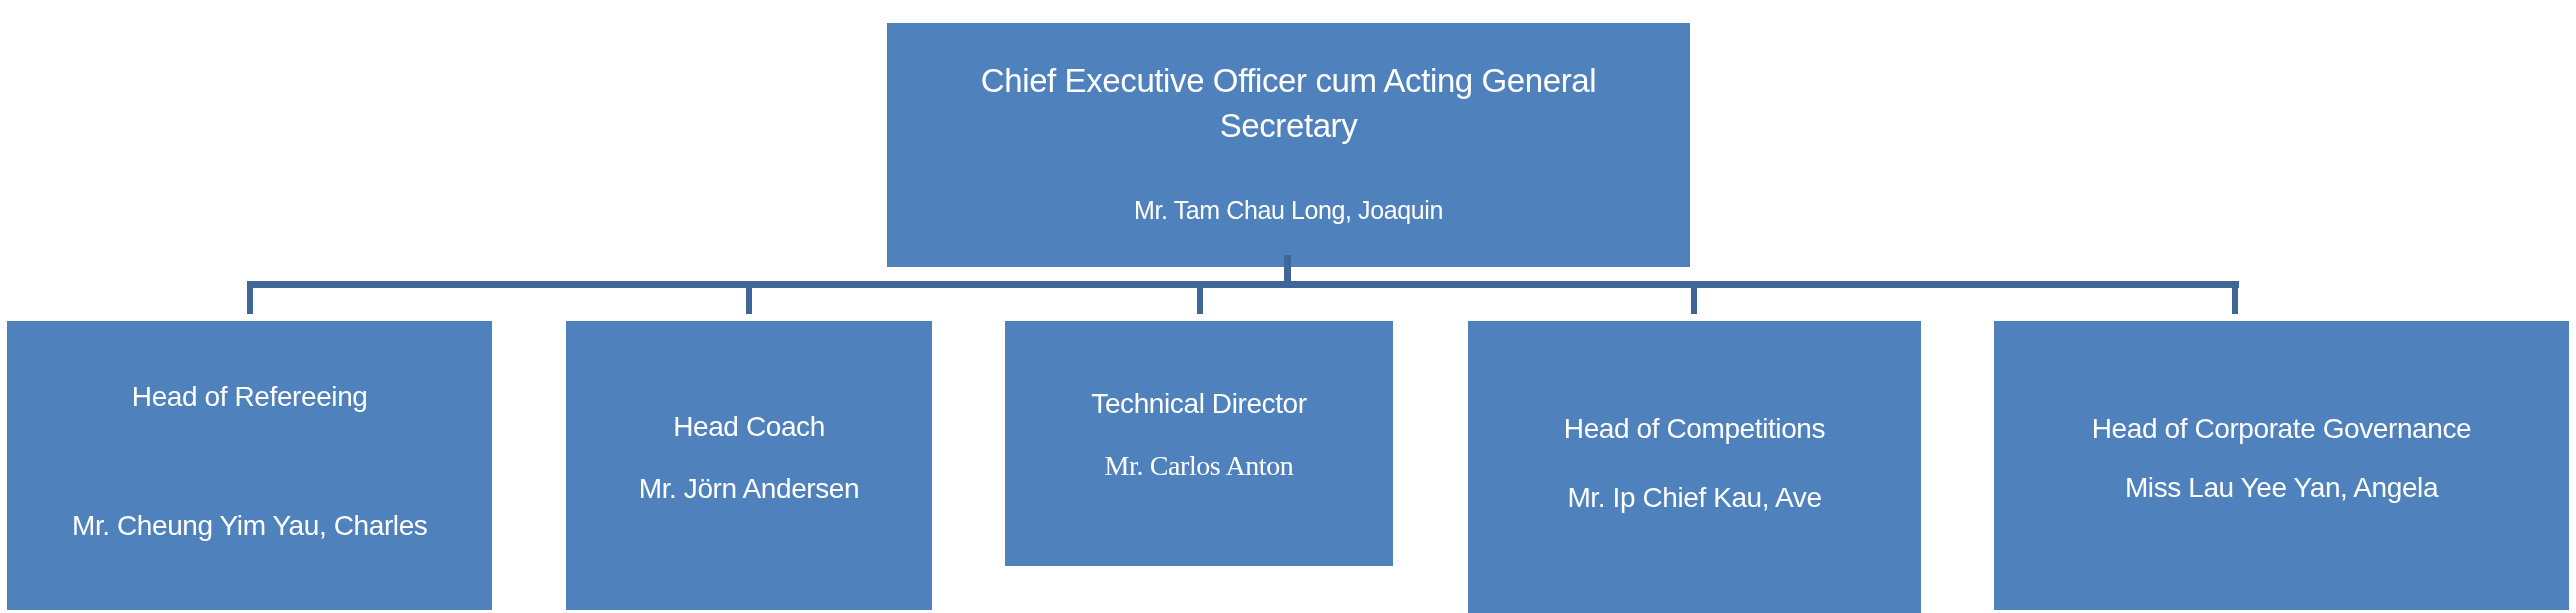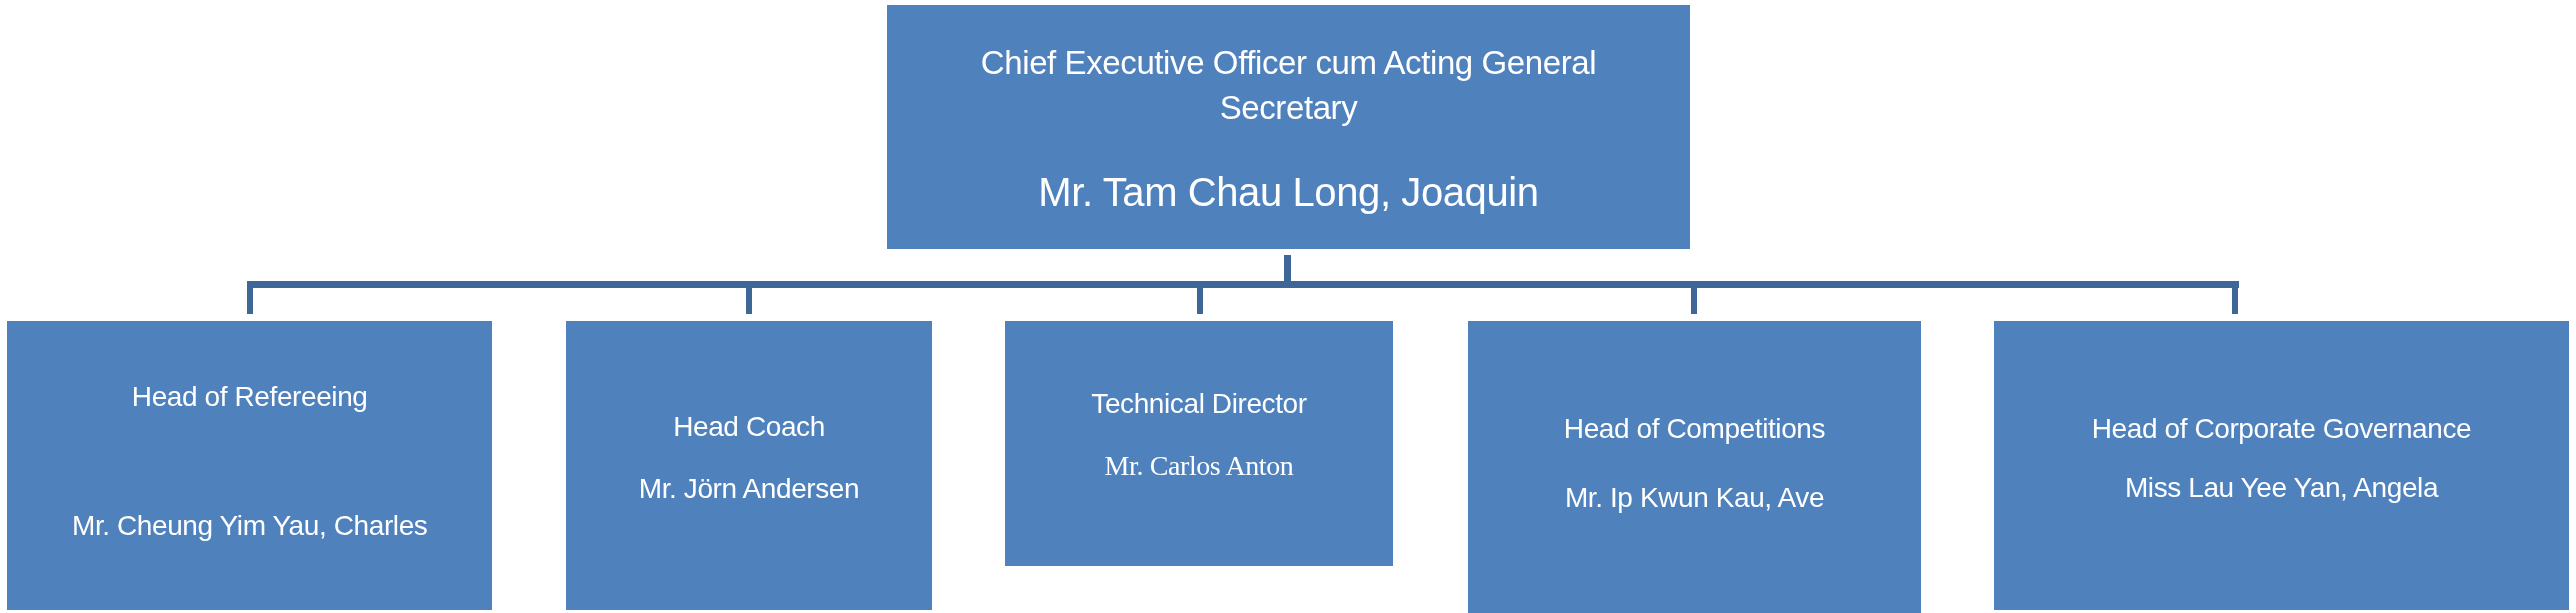--- a/index.html
+++ b/index.html
@@ -20,32 +20,32 @@
       color: #ffffff;
       display: flex;
       flex-direction: column;
       align-items: center;
       justify-content: center;
       text-align: center;
       box-sizing: border-box;
     }
     .ceo {
       left: 887px;
-      top: 5px;
+      top: 23px;
       width: 803px;
       height: 244px;
       padding: 16px 32px;
     }
     .ceo .title {
       font-size: 33px;
       line-height: 45px;
       letter-spacing: -0.4px;
     }
     .ceo .name {
-      font-size: 40px;
+      font-size: 25px;
       line-height: 45px;
       margin-top: 40px;
       letter-spacing: -0.4px;
     }
     .child .title {
       font-size: 28px;
       line-height: 35px;
       letter-spacing: -0.4px;
     }
     .child .name {
@@ -84,20 +84,20 @@
   <div class="name" style="margin-top:27px;text-align:center;">Mr. Jörn Andersen</div>
 </div>
 
 <div class="box child" style="left:1005px; top:321px; width:388px; height:245px;">
   <div class="title" style="margin-top:-17.7px;">Technical Director</div>
   <div class="name" style="margin-top:27px;font-family:Liberation Serif, serif;">Mr. Carlos Anton</div>
 </div>
 
 <div class="box child" style="left:1468px; top:321px; width:453px; height:294px;">
   <div class="title" style="margin-top:-9.6px;">Head of Competitions</div>
-  <div class="name" style="margin-top:34px;">Mr. Ip Kwun Kau, Ave</div>
+  <div class="name" style="margin-top:34px;">Mr. Ip Chief Kau, Ave</div>
 </div>
 
 <div class="box child" style="left:1994px; top:321px; width:575px; height:289px;">
   <div class="title" style="margin-top:-16px;">Head of Corporate Governance</div>
   <div class="name" style="margin-top:24px;">Miss Lau Yee Yan, Angela</div>
 </div>
 
 
 </body></html>

